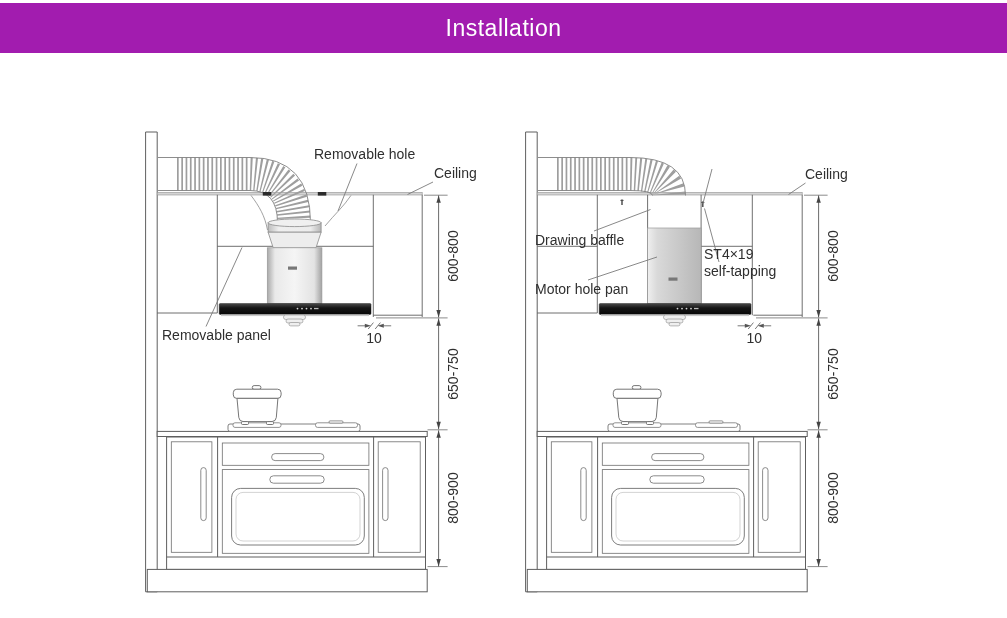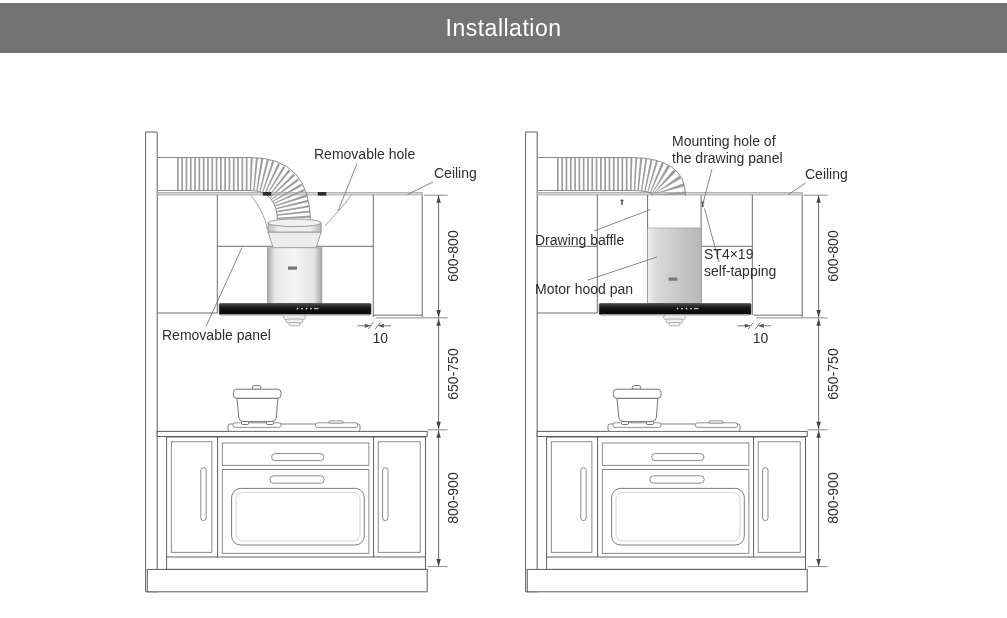--- a/index.html
+++ b/index.html
@@ -1,25 +1,25 @@
 <!DOCTYPE html>
 <html><head>
 <meta charset="utf-8">
 <style>
   html,body{margin:0;padding:0;background:#ffffff;}
   #stage{position:relative;width:1007px;height:618px;background:#fff;overflow:hidden;
          font-family:"Liberation Sans",sans-serif;}
-  #titlebar{position:absolute;left:0;top:3px;width:1007px;height:50px;background:#737373;
+  #titlebar{position:absolute;left:0;top:3px;width:1007px;height:50px;background:#a21caf;
             display:flex;align-items:center;justify-content:center;}
   #titlebar .t{color:#fff;font-size:23px;letter-spacing:.5px;}
   svg{position:absolute;left:0;top:0;}
   .lbl{position:absolute;font-size:14px;line-height:17px;color:#2f2f2f;white-space:nowrap;}
   .vlbl{position:absolute;width:120px;height:16px;font-size:14px;line-height:16px;color:#2f2f2f;
         text-align:center;transform:rotate(-90deg);}
-  .ctr{text-align:right;}
+  .ctr{text-align:center;}
 </style>
 </head>
 <body>
 
 <div id="stage">
 
   <div id="titlebar">
     <div class="t">Installation</div>
   </div>
 
@@ -214,27 +214,23 @@
   </svg>
 
   <div class="lbl" style="left:314px;top:146px">Removable hole</div>
   <div class="lbl" style="left:434px;top:165px">Ceiling</div>
   <div class="lbl" style="left:162px;top:327px">Removable panel</div>
   <div class="lbl ctr" style="left:360px;top:330px;width:28px">10</div>
   <div class="vlbl" style="left:392.6px;top:248.4px">600-800</div>
   <div class="vlbl" style="left:392.6px;top:365.9px">650-750</div>
   <div class="vlbl" style="left:392.6px;top:490.2px">800-900</div>
 
-  <div class="lbl" style="left:672px;top:133px">
-    <div>Mounting hole of</div>
-    <div>the drawing panel</div>
-  </div>
   <div class="lbl" style="left:805px;top:166px">Ceiling</div>
   <div class="lbl" style="left:535px;top:232px">Drawing baffle</div>
-  <div class="lbl" style="left:535px;top:281px">Motor hood pan</div>
+  <div class="lbl" style="left:535px;top:281px">Motor hole pan</div>
   <div class="lbl" style="left:704px;top:246px">
     <div>ST4×19</div>
     <div>self-tapping</div>
   </div>
   <div class="lbl ctr" style="left:740.3px;top:330px;width:28px">10</div>
   <div class="vlbl" style="left:772.6px;top:248.4px">600-800</div>
   <div class="vlbl" style="left:772.6px;top:365.9px">650-750</div>
   <div class="vlbl" style="left:772.6px;top:490.2px">800-900</div>
 </div>
 

